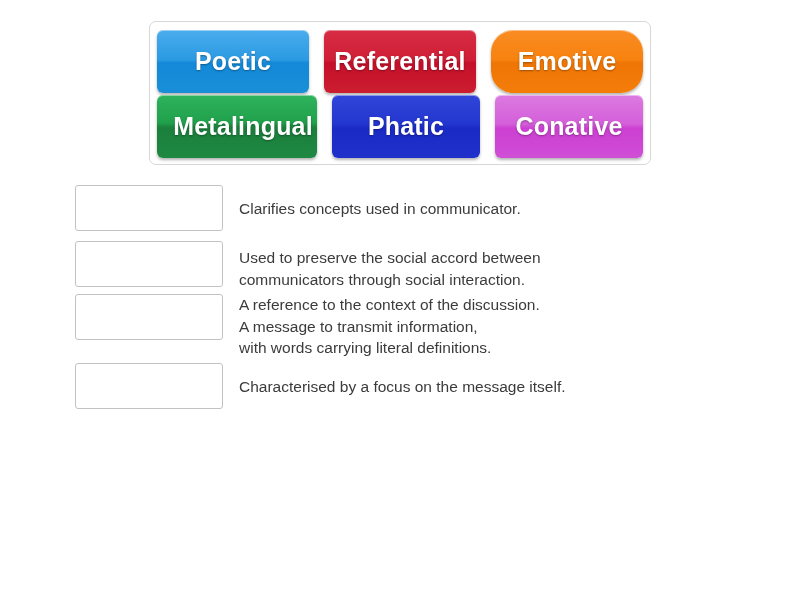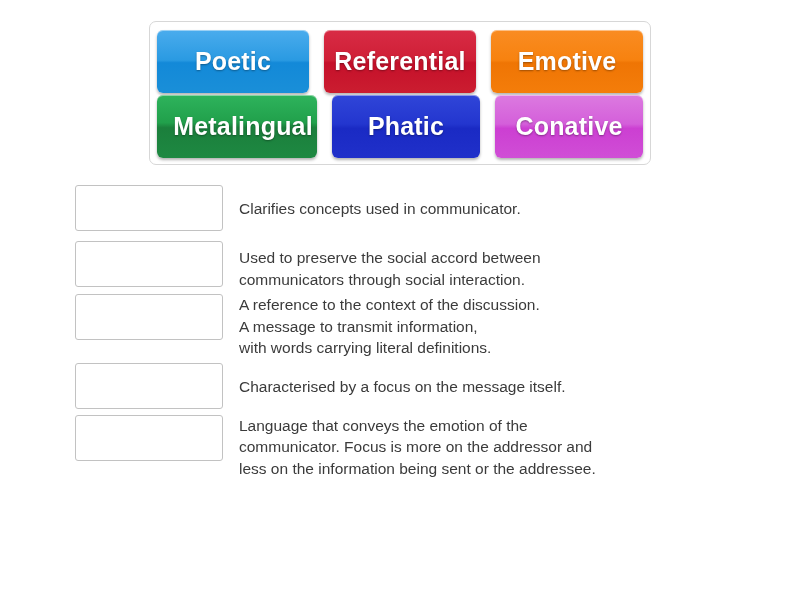--- a/index.html
+++ b/index.html
@@ -45,21 +45,21 @@
     letter-spacing: 0.2px;
     text-shadow: 0 1px 2px rgba(0,0,0,0.35);
     box-shadow: 0 2px 3px rgba(0,0,0,0.30), inset 0 1px 0 rgba(255,255,255,0.45);
     cursor: pointer;
     user-select: none;
     white-space: nowrap;
     overflow: hidden;
   }
   .tile-poetic      { background: linear-gradient(180deg, #4aaced 0%, #2a9ae2 48%, #1389d8 52%, #1a8fd8 100%); }
   .tile-referential { background: linear-gradient(180deg, #d82b45 0%, #cf1f36 48%, #c5102a 52%, #cb1d30 100%); }
-  .tile-emotive     { background: linear-gradient(180deg, #f98c22 0%, #f7820f 48%, #ef7504 52%, #f47d0a 100%); }
+  .tile-emotive     { background: linear-gradient(180deg, #f98c22 0%, #f7820f 48%, #ef7504 52%, #f47d0a 100%); border-radius: 22px; }
   .tile-metalingual { background: linear-gradient(180deg, #2eb35c 0%, #21a04b 44%, #1b7f3c 52%, #1e8942 100%); padding-left: 12px; }
   .tile-conative    { background: linear-gradient(180deg, #dc7ae0 0%, #d45fda 46%, #cc3fd2 53%, #d04ed6 100%); }
   .tile-phatic      { background: linear-gradient(180deg, #3045d8 0%, #2336cf 46%, #1a2ac4 53%, #2030ca 100%); }
 
   
   #answer-list {
     position: absolute;
     left: 0;
     top: 185px;
     width: 800px;
@@ -150,22 +150,14 @@
     </div>
   </div>
 
   <div class="answer-row row-5">
     <div class="drop-slot"></div>
     <div class="answer-text">
       <span class="ln">Characterised by a focus on the message itself.</span>
     </div>
   </div>
 
-  <div class="answer-row row-6">
-    <div class="drop-slot"></div>
-    <div class="answer-text">
-      <span class="ln">Language that conveys the emotion of the</span>
-      <span class="ln">communicator. Focus is more on the addressor and</span>
-      <span class="ln">less on the information being sent or the addressee.</span>
-    </div>
-  </div>
 
 </div>
 
 </body></html>

